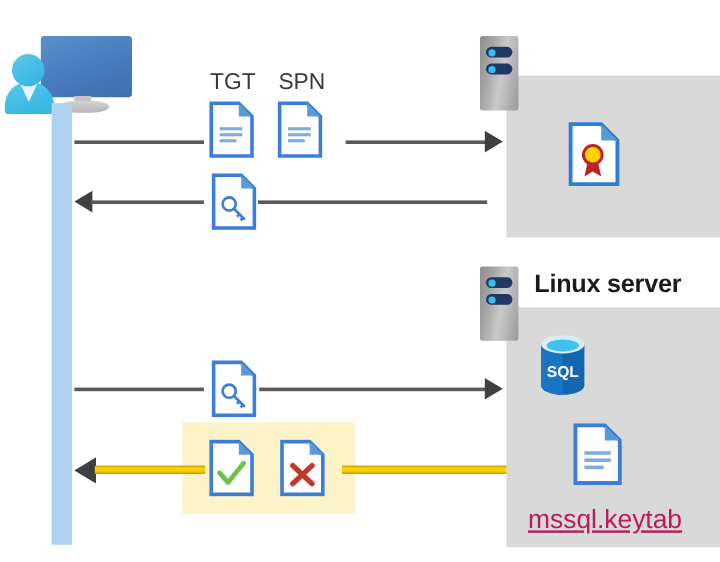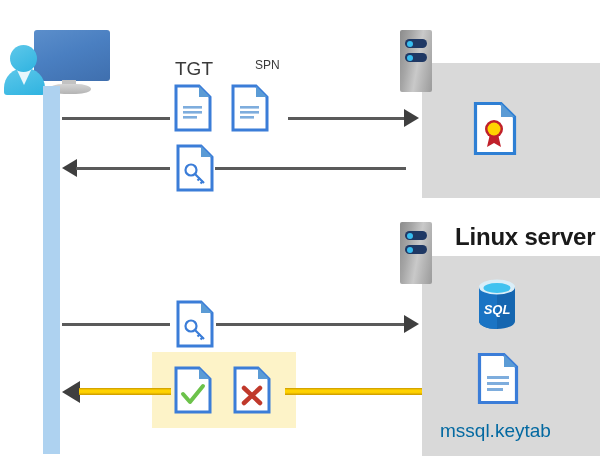--- a/index.html
+++ b/index.html
@@ -7,25 +7,25 @@
        font-family:"Liberation Sans","DejaVu Sans",sans-serif;}
   .stage{position:absolute;left:0;top:0;width:600px;height:468px;}
 
   
   .abs{position:absolute;}
 
   
   .title-bold{font-weight:bold;color:#1a1a1a;letter-spacing:-0.2px;}
   .lbl-client{left:30px;top:2px;font-size:21px;}
   .lbl-dc{left:455px;top:2px;font-size:20px;line-height:25px;width:140px;}
-  .lbl-linux{left:455px;top:224px;font-size:24px;line-height:25px;width:145px;}
+  .lbl-linux{left:434px;top:224px;font-size:21px;line-height:25px;width:145px;text-align:center;}
   .lbl-tgt{left:175px;top:58px;font-size:19px;color:#3a3a3a;font-weight:400;}
-  .lbl-spn{left:232px;top:58px;font-size:12px;color:#3a3a3a;font-weight:400;margin-left:23px;}
+  .lbl-spn{left:232px;top:58px;font-size:19px;color:#3a3a3a;font-weight:400;}
   .lbl-accepted{left:140px;top:432px;font-size:18px;color:#3a3a3a;}
-  .lbl-keytab{left:440px;top:420px;font-size:19px;color:#0369a1;}
+  .lbl-keytab{left:440px;top:420px;font-size:22px;color:#be185d;text-decoration:underline;}
 
   
   .panel{background:#d9d9d9;}
   .panel-dc{left:422px;top:63px;width:178px;height:135px;}
   .panel-linux{left:422px;top:256px;width:178px;height:200px;}
 
   
   .rack{width:32px;height:62px;border-radius:2px;
         background:linear-gradient(100deg,#8c8c8c 0%,#a6a6a6 28%,#c9c9c9 55%,#9a9a9a 100%);}
   .rack .led{position:absolute;width:22px;height:9px;border-radius:5px;background:#1f3864;}
@@ -190,21 +190,21 @@
   <div class="abs" style="left:473px;top:101px;width:44px;height:55px;">
     <svg viewBox="0 0 44 55" style="display:block;width:100%;height:100%;">
       <path d="M2.5 2.5 H28 L41.5 16 V52.5 H2.5 Z" fill="#ffffff" stroke="#2e7fd4" stroke-width="3.2"></path>
       <path d="M28 2.5 L41.5 16 H28 Z" fill="#5b9bd5"></path>
       <path d="M17 33 L14 46 L21 42 L28 46 L25 33 Z" fill="#c0202a"></path>
       <circle cx="21" cy="28" r="9" fill="#c0202a"></circle>
       <circle cx="21" cy="28" r="6.5" fill="#ffd400"></circle>
     </svg>
   </div>
 
-  <div class="abs" style="left:477px;top:278px;width:40px;height:52px;font-style:italic;">
+  <div class="abs" style="left:449px;top:278px;width:40px;height:52px;">
     <svg viewBox="0 0 40 52" style="display:block;width:100%;height:100%;">
       <path d="M2 9 V43 C2 47.5 10 51 20 51 C30 51 38 47.5 38 43 V9 Z" fill="#1566b0"></path>
       <path d="M2 9 V43 C2 47.5 10 51 20 51 V9 Z" fill="#1a74c4"></path>
       <ellipse cx="20" cy="9" rx="18" ry="7.5" fill="#d9eef8"></ellipse>
       <ellipse cx="20" cy="10" rx="13.5" ry="5" fill="#3fc2f0"></ellipse>
       <text x="20" y="36" font-family="Liberation Sans, sans-serif" font-size="13" font-weight="bold" fill="#ffffff" text-anchor="middle">SQL</text>
     </svg>
   </div>
 
   <div class="abs" style="left:477px;top:352px;width:42px;height:53px;">

